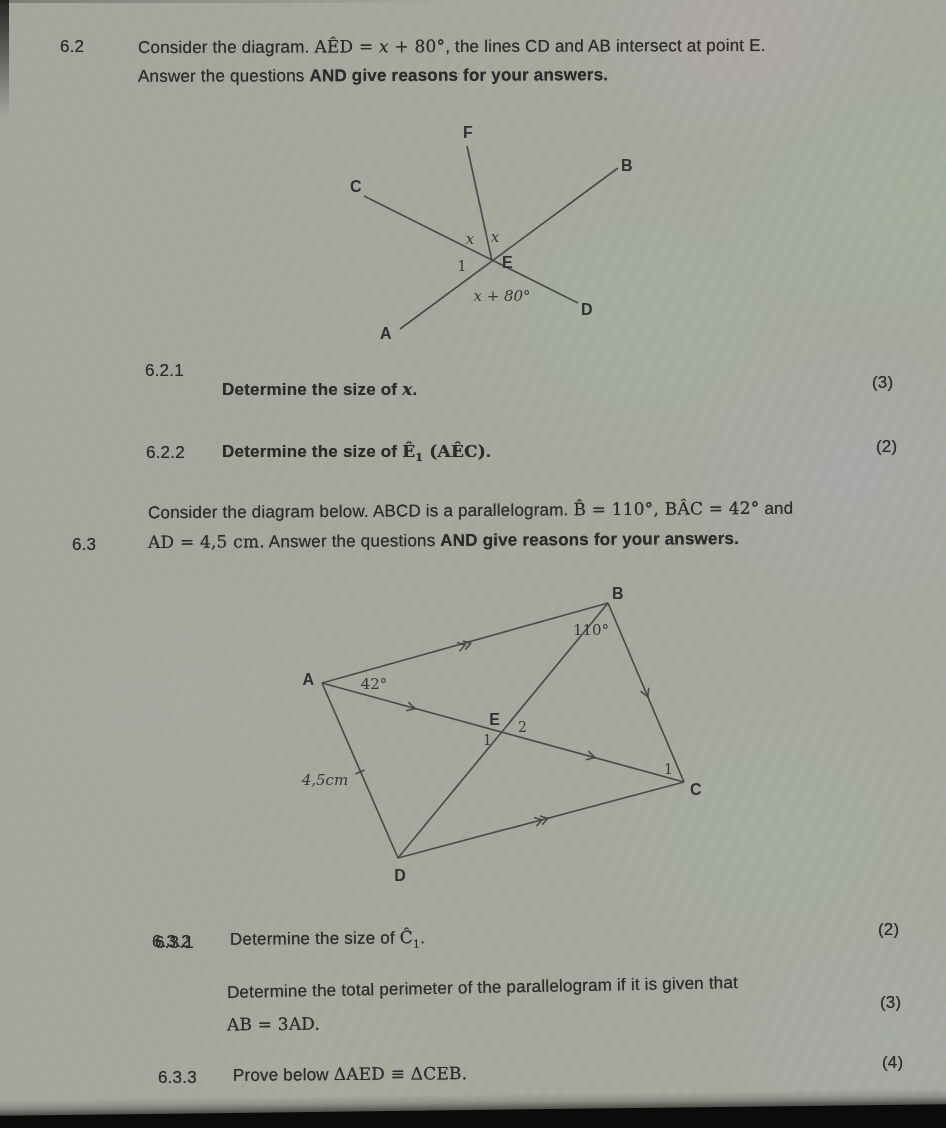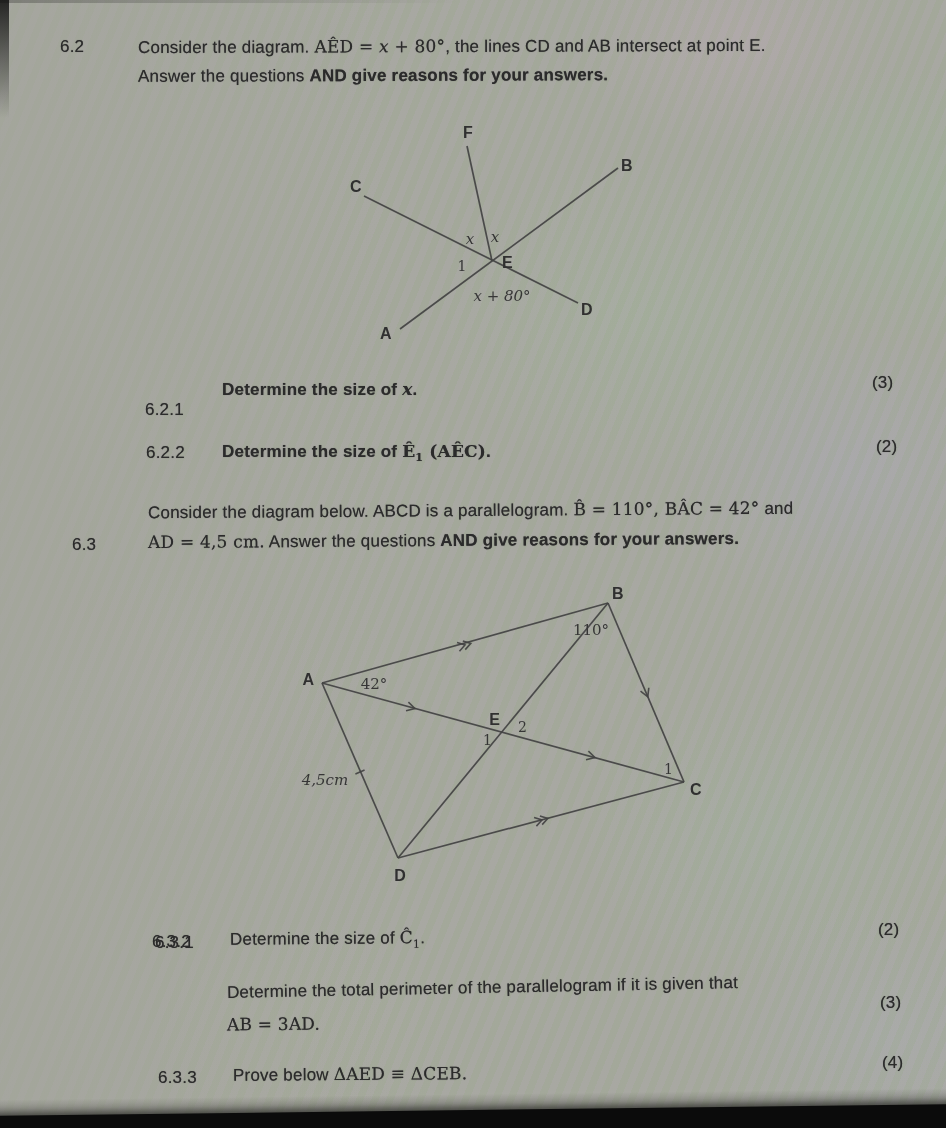--- a/index.html
+++ b/index.html
@@ -70,21 +70,21 @@
   <text class="pt" x="20" y="74">C</text>
   <text class="pt" x="50" y="221">A</text>
   <text class="pt" x="251" y="197">D</text>
   <text class="pt" x="172" y="150">E</text>
   <text class="ang angit" x="140" y="126" text-anchor="middle">x</text>
   <text class="ang angit" x="165" y="124" text-anchor="middle">x</text>
   <text class="smalln" x="132" y="153" text-anchor="middle">1</text>
   <text class="ang angit" x="172" y="183" text-anchor="middle">x + 80°</text>
 </svg>
 
-<div class="txt" style="left:145px;top:400px;">6.2.1</div>
+<div class="txt" style="left:145px;top:361px;">6.2.1</div>
 <div class="txt" style="left:222px;top:379px;font-weight:bold;"><span>Determine the size of </span><span class="mathit">x</span><span>.</span></div>
 <div class="txt marks" style="left:872px;top:373px;">(3)</div>
 
 <div class="txt" style="left:146px;top:443px;">6.2.2</div>
 <div class="txt" style="left:222px;top:441px;font-weight:bold;"><span>Determine the size of </span><span class="math"><span>Ê</span><sub>1</sub><span> (AÊC)</span></span><span>.</span></div>
 <div class="txt marks" style="left:876px;top:437px;">(2)</div>
 
 <div class="txt" style="left:72px;top:535px;text-align:right;">6.3</div>
 <div class="txt" style="left:148px;top:500px;transform:rotate(-0.4deg);"><span>Consider the diagram below. ABCD is a parallelogram. </span><span class="math">B̂ = 110°, BÂC = 42°</span><span> and</span></div>
 <div class="txt" style="left:148px;top:530px;transform:rotate(-0.4deg);"><span class="math">AD = 4,5 cm.</span><span> Answer the questions </span><span class="b">AND give reasons for your answers.</span></div>

